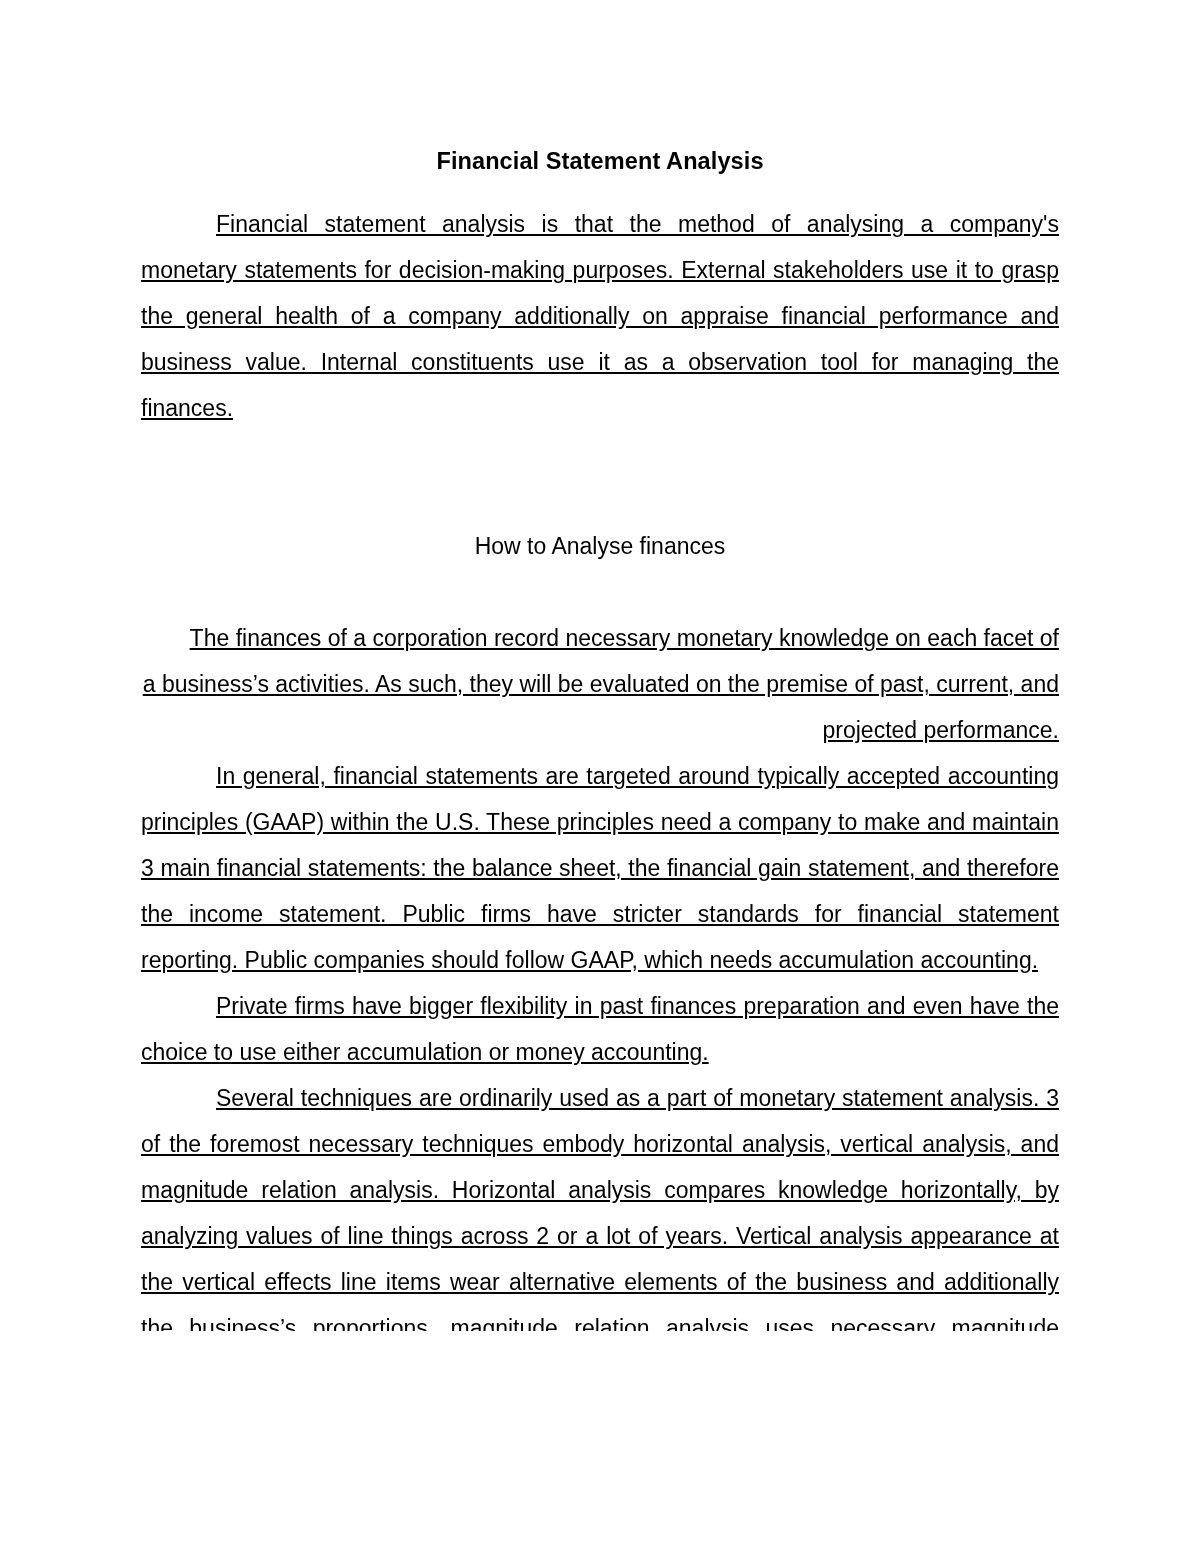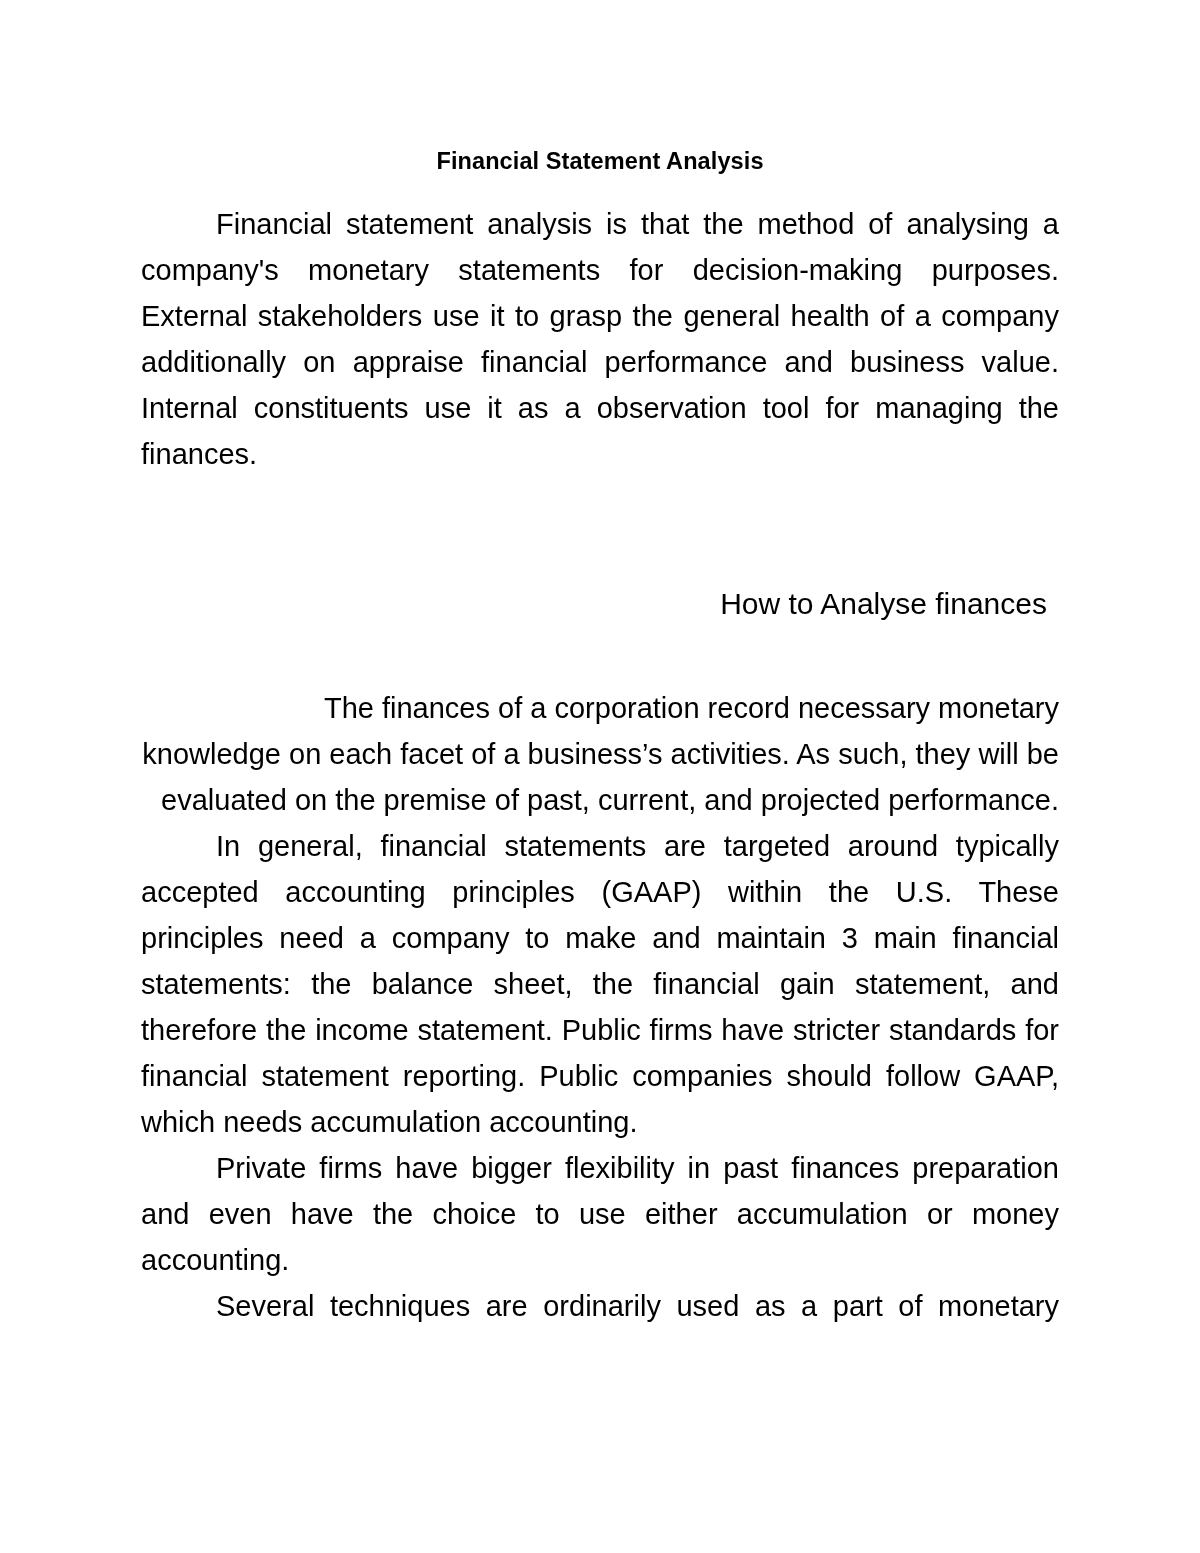--- a/index.html
+++ b/index.html
@@ -28,40 +28,41 @@
   }
   .doc-title {
     font-size: 23.5px;
     font-weight: bold;
     text-align: center;
     line-height: 46px;
     margin: 0 0 0 0;
     letter-spacing: 0.1px;
   }
   .para {
-    font-size: 29px;
+    font-size: 23px;
     line-height: 46px;
     text-align: justify;
     text-justify: inter-word;
     margin: 0;
     text-indent: 75px;
     hyphens: none;
     word-spacing: 0px;
+    text-decoration: underline;
   }
   .para.left {
     text-align: right;
   }
   .para.indent-small {
     text-indent: 37px;
   }
   .heading {
-    font-size: 30px;
+    font-size: 23px;
     line-height: 46px;
-    text-align: right;
-    margin: 12px;
+    text-align: center;
+    margin: 0;
     text-indent: 0;
     font-weight: normal;
   }
   
   .gap-title   { height: 17px; }
   .gap-block   { height: 92px; }
   .gap-heading { height: 46px; }
 </style>
 </head>
 <body>

